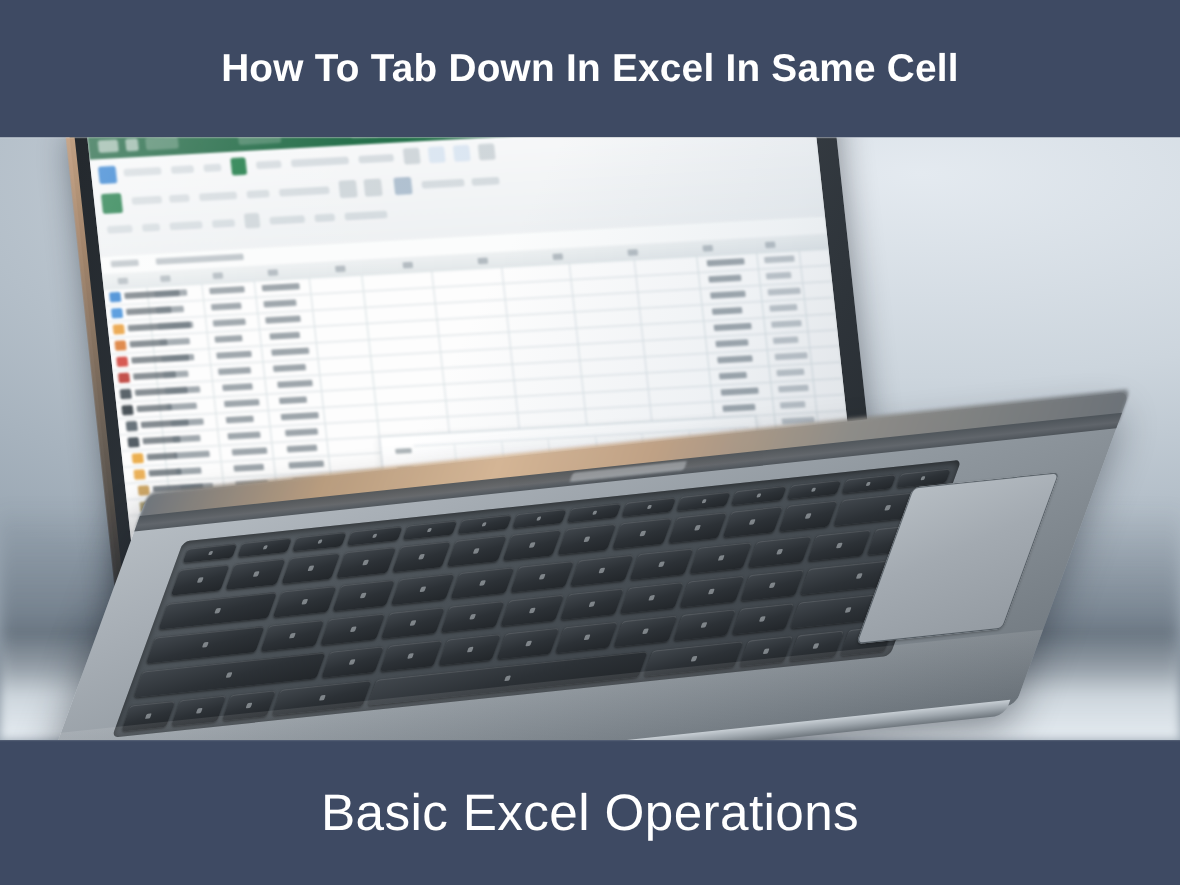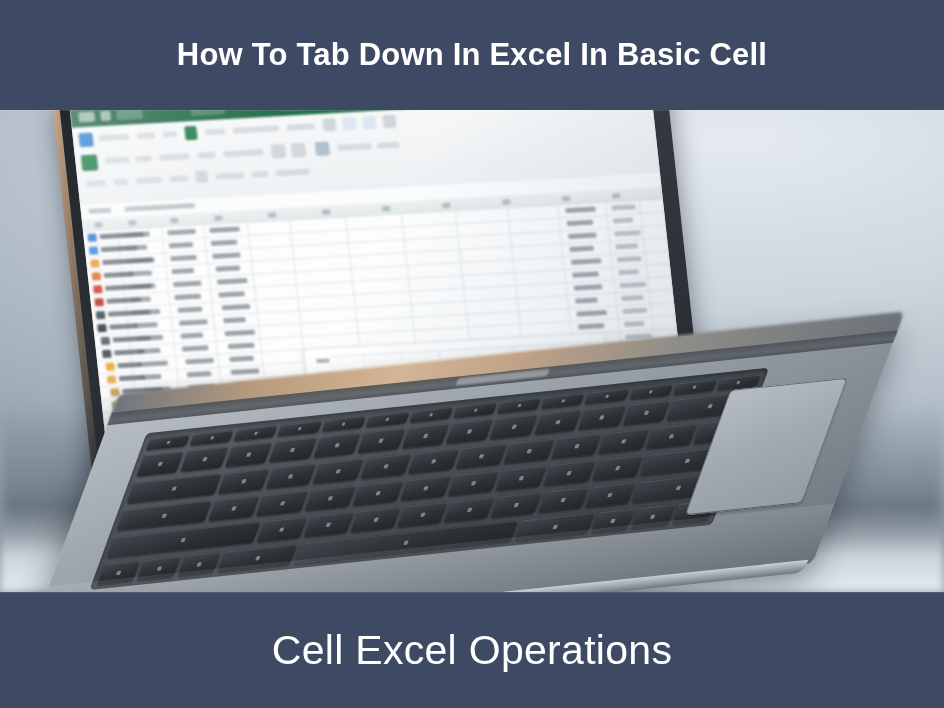--- a/index.html
+++ b/index.html
@@ -718,22 +718,22 @@
           <div class="trackpad"></div>
           <div class="palm"></div>
           <div class="frontlip"></div>
         </div>
       </div>
 
     </div>
   </div>
 
   <div class="band top">
-    <div class="t">How To Tab Down In Excel In Basic Cell</div>
+    <div class="t">How To Tab Down In Excel In Same Cell</div>
   </div>
   <span class="edge-line" style="top:110px;"></span>
 
   <div class="band bottom">
-    <div class="t">Cell Excel Operations</div>
+    <div class="t">Basic Excel Operations</div>
   </div>
   <span class="edge-line" style="top:592px;"></span>
 
 </div>
 
 </body></html>

